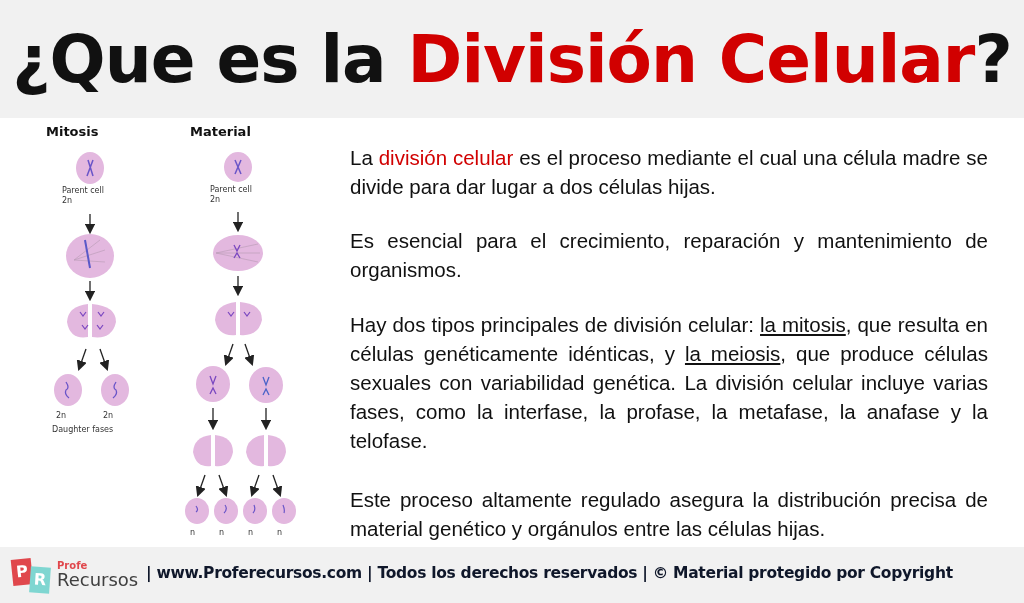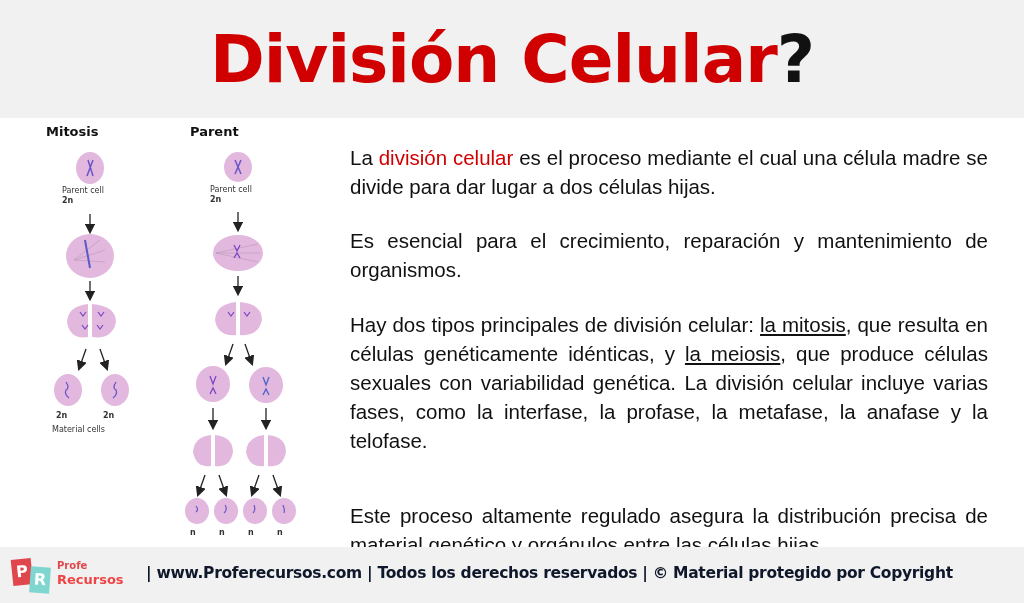--- a/index.html
+++ b/index.html
@@ -5,42 +5,43 @@
   html, body { margin:0; padding:0; }
   body { width:1024px; height:603px; background:#ffffff; position:relative; overflow:hidden; font-family:"Liberation Sans", sans-serif; }
   .header { position:absolute; left:0; top:0; width:1024px; height:118px; background:#f1f1f1; }
   .title { position:absolute; left:0; top:0; width:1024px; height:118px; display:flex; align-items:center; justify-content:center; font-family:"DejaVu Sans", sans-serif; font-weight:bold; font-size:66px; letter-spacing:-1px; color:#111; white-space:nowrap; }
   .title .red { color:#d10000; }
   .footer { position:absolute; left:0; top:547px; width:1024px; height:56px; background:#f1f1f1; }
   .logo { position:absolute; left:12px; top:557px; width:130px; height:40px; }
   .logo .p { position:absolute; left:0; top:2px; width:20px; height:26px; background:#e0474c; transform:rotate(-6deg); color:#fff; font-family:"DejaVu Sans",sans-serif; font-weight:bold; font-size:16px; text-align:center; line-height:26px; }
   .logo .r { position:absolute; left:18px; top:10px; width:20px; height:26px; background:#7fd6d1; transform:rotate(4deg); color:#fff; font-family:"DejaVu Sans",sans-serif; font-weight:bold; font-size:16px; text-align:center; line-height:26px; }
   .logo .t1 { position:absolute; left:45px; top:2px; font-family:"DejaVu Sans",sans-serif; font-weight:bold; font-size:10px; color:#e0474c; line-height:14px; }
-  .logo .t2 { position:absolute; left:45px; top:16px; font-family:"DejaVu Sans",sans-serif; font-weight:bold; font-size:13px; color:#ef4444; line-height:14px; }
+  .logo .t2 { position:absolute; left:45px; top:16px; font-family:"DejaVu Sans",sans-serif; font-weight:normal; font-size:18px; color:#404040; line-height:14px; }
   .footer-text { position:absolute; left:146px; top:564px; font-family:"DejaVu Sans", sans-serif; font-weight:bold; font-size:15.5px; color:#0f172a; white-space:nowrap; letter-spacing:-0.3px; }
   .col-title { position:absolute; font-family:"DejaVu Sans", sans-serif; font-weight:bold; font-size:13px; color:#111; }
   .small { position:absolute; font-family:"DejaVu Sans", sans-serif; font-size:8px; color:#333; white-space:nowrap; }
-  .small.b { font-weight:bold; }
+  .small.b { font-weight:normal; }
   .text { position:absolute; left:340px; width:658px; font-size:20.5px; line-height:29px; color:#111; text-align:justify; }
   .text p { margin:10px; }
   .text .hl { color:#d10000; }
   .text .ul { font-weight:normal; text-decoration:underline; }
   svg.diagram { position:absolute; left:0; top:118px; }
 </style>
 </head>
 <body>
 
 <div class="header"></div>
 <div class="title">
+  <span style="white-space:pre">¿Que es la </span>
     <span class="red">División Celular</span>
     <span>?</span>
 </div>
 
 <div class="col-title" style="left:46px; top:124px;">Mitosis</div>
-<div class="col-title" style="left:190px; top:124px;">Parent</div>
+<div class="col-title" style="left:190px; top:124px;">Material</div>
 
 <svg class="diagram" width="320" height="430" viewBox="0 118 320 430">
   <defs>
     <marker id="ah" markerWidth="8" markerHeight="8" refX="4" refY="4" orient="auto">
       <path d="M0,0 L8,4 L0,8 z" fill="#222"></path>
     </marker>
   </defs>
   <g>
     <ellipse cx="90" cy="168" rx="14" ry="16" fill="#e3b8df"></ellipse>
     <path d="M88,160 L93,176 M93,160 L87,176" stroke="#6a55c8" stroke-width="1.5"></path>
@@ -91,39 +92,39 @@
     <ellipse cx="255" cy="511" rx="12" ry="13" fill="#e3b8df"></ellipse>
     <ellipse cx="284" cy="511" rx="12" ry="13" fill="#e3b8df"></ellipse>
     <path d="M196,506 q3,4 0,6 M225,505 q3,4 -1,8 M254,505 q2,5 -1,8 M283,505 q2,5 1,8" stroke="#6a55c8" stroke-width="1.2" fill="none"></path>
   </g>
 </svg>
 
 <div class="small" style="left:62px; top:186px; width:56px;">Parent cell</div>
 <div class="small b" style="left:62px; top:196px; width:56px;">2n</div>
 <div class="small b" style="left:56px; top:411px; width:24px;">2n</div>
 <div class="small b" style="left:103px; top:411px; width:24px;">2n</div>
-<div class="small" style="left:52px; top:425px; width:80px;">Material cells</div>
+<div class="small" style="left:52px; top:425px; width:80px;">Daughter fases</div>
 
 <div class="small" style="left:210px; top:185px; width:56px;">Parent cell</div>
 <div class="small b" style="left:210px; top:195px; width:56px;">2n</div>
 <div class="small b" style="left:190px; top:528px; width:14px;">n</div>
 <div class="small b" style="left:219px; top:528px; width:14px;">n</div>
 <div class="small b" style="left:248px; top:528px; width:14px;">n</div>
 <div class="small b" style="left:277px; top:528px; width:14px;">n</div>
 
 <div class="text" style="top:133px;">
   <p><span style="white-space:pre-wrap">La </span><span class="hl">división celular</span><span> es el proceso mediante el cual una célula madre se divide para dar lugar a dos células hijas.</span></p>
 </div>
 <div class="text" style="top:216px;">
   <p>Es esencial para el crecimiento, reparación y mantenimiento de organismos.</p>
 </div>
 <div class="text" style="top:300px;">
   <p><span style="white-space:pre-wrap">Hay dos tipos principales de división celular: </span><span class="ul">la mitosis</span><span style="white-space:pre-wrap">, que resulta en células genéticamente idénticas, y </span><span class="ul">la meiosis</span><span>, que produce células sexuales con variabilidad genética. La división celular incluye varias fases, como la interfase, la profase, la metafase, la anafase y la telofase.</span></p>
 </div>
-<div class="text" style="top:491px;">
+<div class="text" style="top:475px;">
   <p>Este proceso altamente regulado asegura la distribución precisa de material genético y orgánulos entre las células hijas.</p>
 </div>
 
 <div class="footer"></div>
 <div class="logo">
   <div class="p">P</div>
   <div class="r">R</div>
   <div class="t1">Profe</div>
   <div class="t2">Recursos</div>
 </div>

